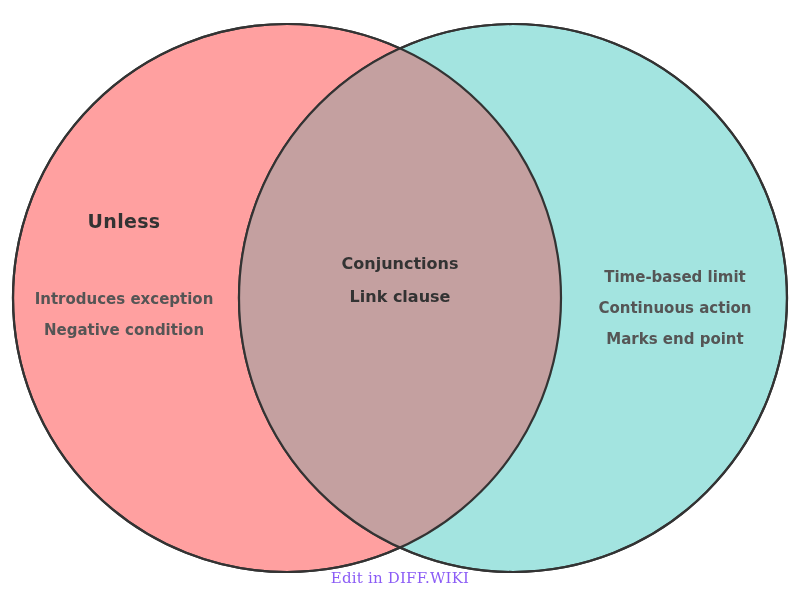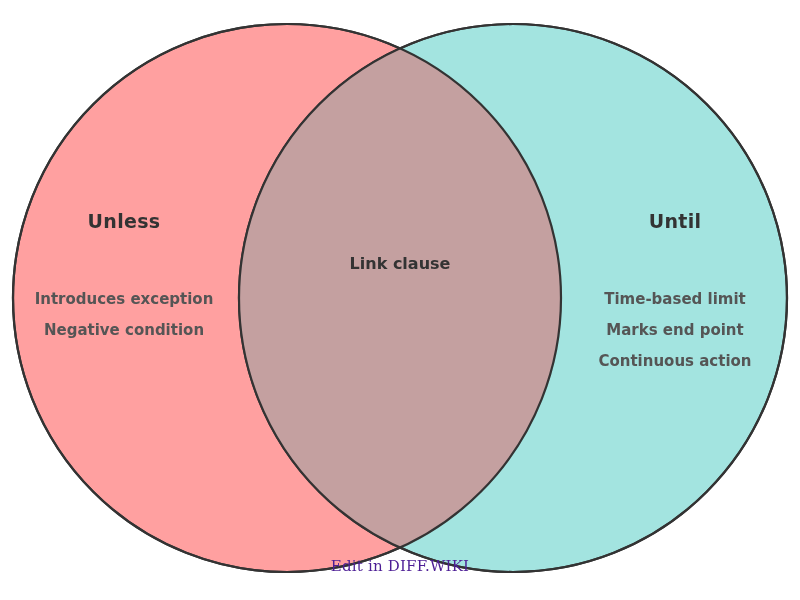--- a/index.html
+++ b/index.html
@@ -80,26 +80,26 @@
   }
   #set-center .set-item {
     font-size: 16px;
     font-weight: bold;
     color: #333333;
     line-height: 33px;
   }
   #watermark {
     position: absolute;
     left: 0;
-    top: 557px;
+    top: 569px;
     width: 800px;
     text-align: center;
     font-family: "DejaVu Serif", "Liberation Serif", serif;
     font-size: 15px;
-    color: #4c1d95;
+    color: #8b5cf6;
     letter-spacing: 0.2px;
   }
 </style>
 </head>
 <body>
 
 <div id="venn-stage">
 
   <svg id="venn-svg" viewBox="0 0 800 600">
     <defs>
@@ -125,29 +125,29 @@
     <div class="set-group" id="set-left">
       <div class="set-title">Unless</div>
       <div class="set-items">
         <div class="set-item">Introduces exception</div>
         <div class="set-item">Negative condition</div>
       </div>
     </div>
 
     <div class="set-group" id="set-center">
       <div class="set-items">
+        <div class="set-item">Conjunctions</div>
         <div class="set-item">Link clause</div>
       </div>
     </div>
 
     <div class="set-group" id="set-right">
-      <div class="set-title">Until</div>
       <div class="set-items">
         <div class="set-item">Time-based limit</div>
+        <div class="set-item">Continuous action</div>
         <div class="set-item">Marks end point</div>
-        <div class="set-item">Continuous action</div>
       </div>
     </div>
 
     <div id="watermark">Edit in DIFF.WIKI</div>
 
   </div>
 </div>
 
 </body></html>

